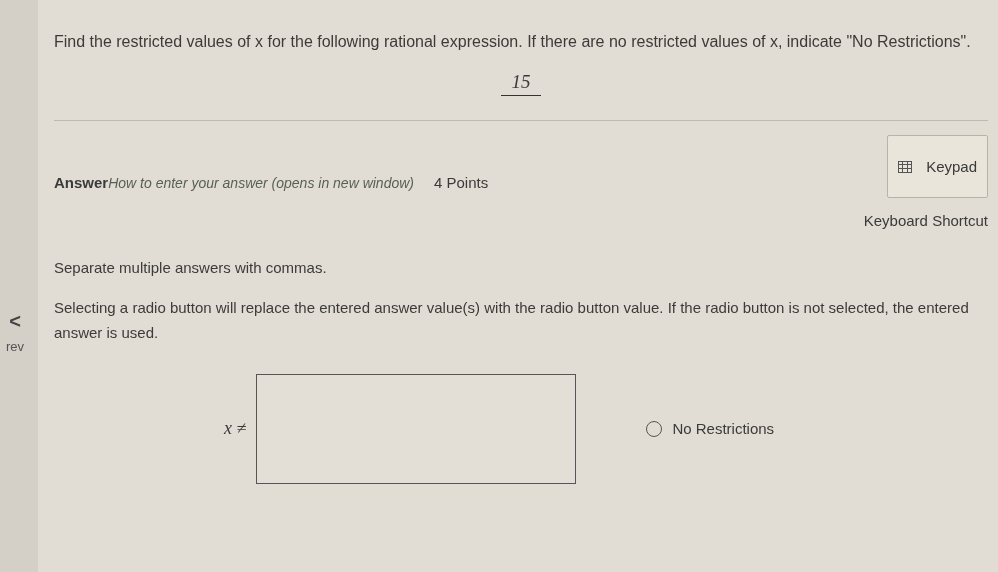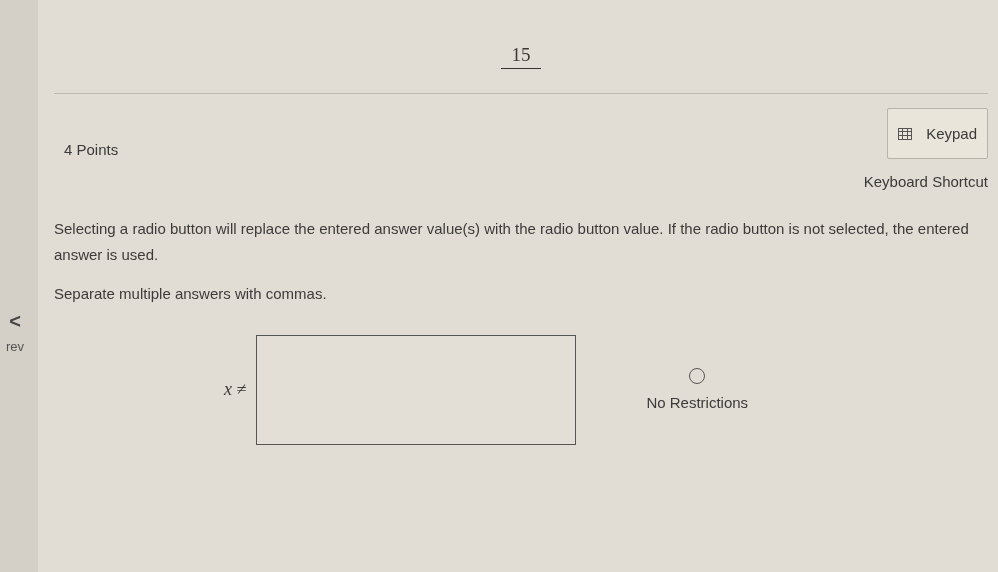--- a/index.html
+++ b/index.html
@@ -44,21 +44,21 @@
       line-height: 1.7;
       color: #3c3b3a;
     }
     .fraction {
       text-align: center;
       margin-top: 16px;
       margin-bottom: 24px;
       font-size: 19px;
       font-family: "Times New Roman", serif;
     }
-    .fraction .num { display: block; }
+    .fraction .num { display: block; font-style: italic; }
     .fraction .bar {
       display: block;
       width: 40px;
       border-top: 1.4px solid #333;
       margin: 2px auto;
     }
     .fraction .den { display: block; font-style: italic;}
     .divider {
       border-top: 1px solid #bfb9af;
       margin: 10px 0 14px 0;
@@ -72,21 +72,21 @@
     .answer-left { display: flex; align-items: baseline; gap: 10px; }
     .answer-label { font-weight: bold; color: #3a3a3a; }
     .hint { font-style: italic; color: #5a5f55; font-size: 14px; }
     .points { font-size: 15px; color: #3a3a3a; margin-left: 10px; font-style: normal;}
     .keypad-block { text-align: right; font-size: 15px; color: #3a3a3a; }
     .keypad-btn {
       display: inline-flex;
       align-items: center;
       gap: 14px;
       border: 1px solid #b8b2a8;
-      padding: 16px 10px;
+      padding: 22px 10px;
       background: #eae5db;
       border-radius: 2px;
     }
     .keypad-icon {
       width: 14px; height: 12px;
       display: inline-block;
       background:
         linear-gradient(#555,#555), linear-gradient(#555,#555),
         linear-gradient(#555,#555), linear-gradient(#555,#555);
       background-size: 100% 1px, 100% 1px, 1px 100%, 1px 100%;
@@ -114,62 +114,66 @@
       font-family: "Times New Roman", serif;
       font-style: italic;
       font-size: 18px;
     }
     .answer-box {
       width: 320px;
       height: 110px;
       border: 1.5px solid #555;
       background: #e4dfd6;
     }
-    .radio-group { display: flex; align-items: center; gap: 10px; font-size: 15px; flex-direction: column; }
+    .radio-group { display: flex; align-items: center; gap: 10px; font-size: 15px; }
     .radio {
       width: 16px; height: 16px;
       border: 1.5px solid #555;
       border-radius: 50%;
       display: inline-block;
     }
   </style>
 </head>
 <body>
 
 <div class="prev-nav">
   <div class="chev">&lt;</div>
   <div class="lbl">rev</div>
 </div>
 
 <div class="content">
 
+  <div class="question-text">Find the restricted values of x for the following rational expression. If there are no restricted values of x, indicate "No Restrictions".</div>
 
   <div class="fraction">
     <span class="num">15</span>
     <span class="bar"></span>
   </div>
 
   <div class="divider"></div>
 
   <div class="answer-line">
     <div class="answer-left">
+      <span>
+        <span class="answer-label">Answer</span><span class="hint">How to enter your answer (opens in new window)</span>
+      </span>
       <span class="points">4 Points</span>
     </div>
     <div class="keypad-block">
       <span class="keypad-btn">
         <span class="keypad-icon"></span>
         <span>Keypad</span>
       </span>
       <div class="shortcut">Keyboard Shortcut</div>
     </div>
   </div>
 
   <div class="instructions">
+    <p>Separate multiple answers with commas.</p>
     <p>Selecting a radio button will replace the entered answer value(s) with the radio button value. If the radio button is not selected, the entered answer is used.</p>
-    <p>Separate multiple answers with commas.</p>
   </div>
 
   <div class="answer-area">
     <div class="input-group">
       <span class="xne">x ≠</span>
       <div class="answer-box"></div>
     </div>
     <div class="radio-group">
       <span class="radio"></span>
       <span>No Restrictions</span>

